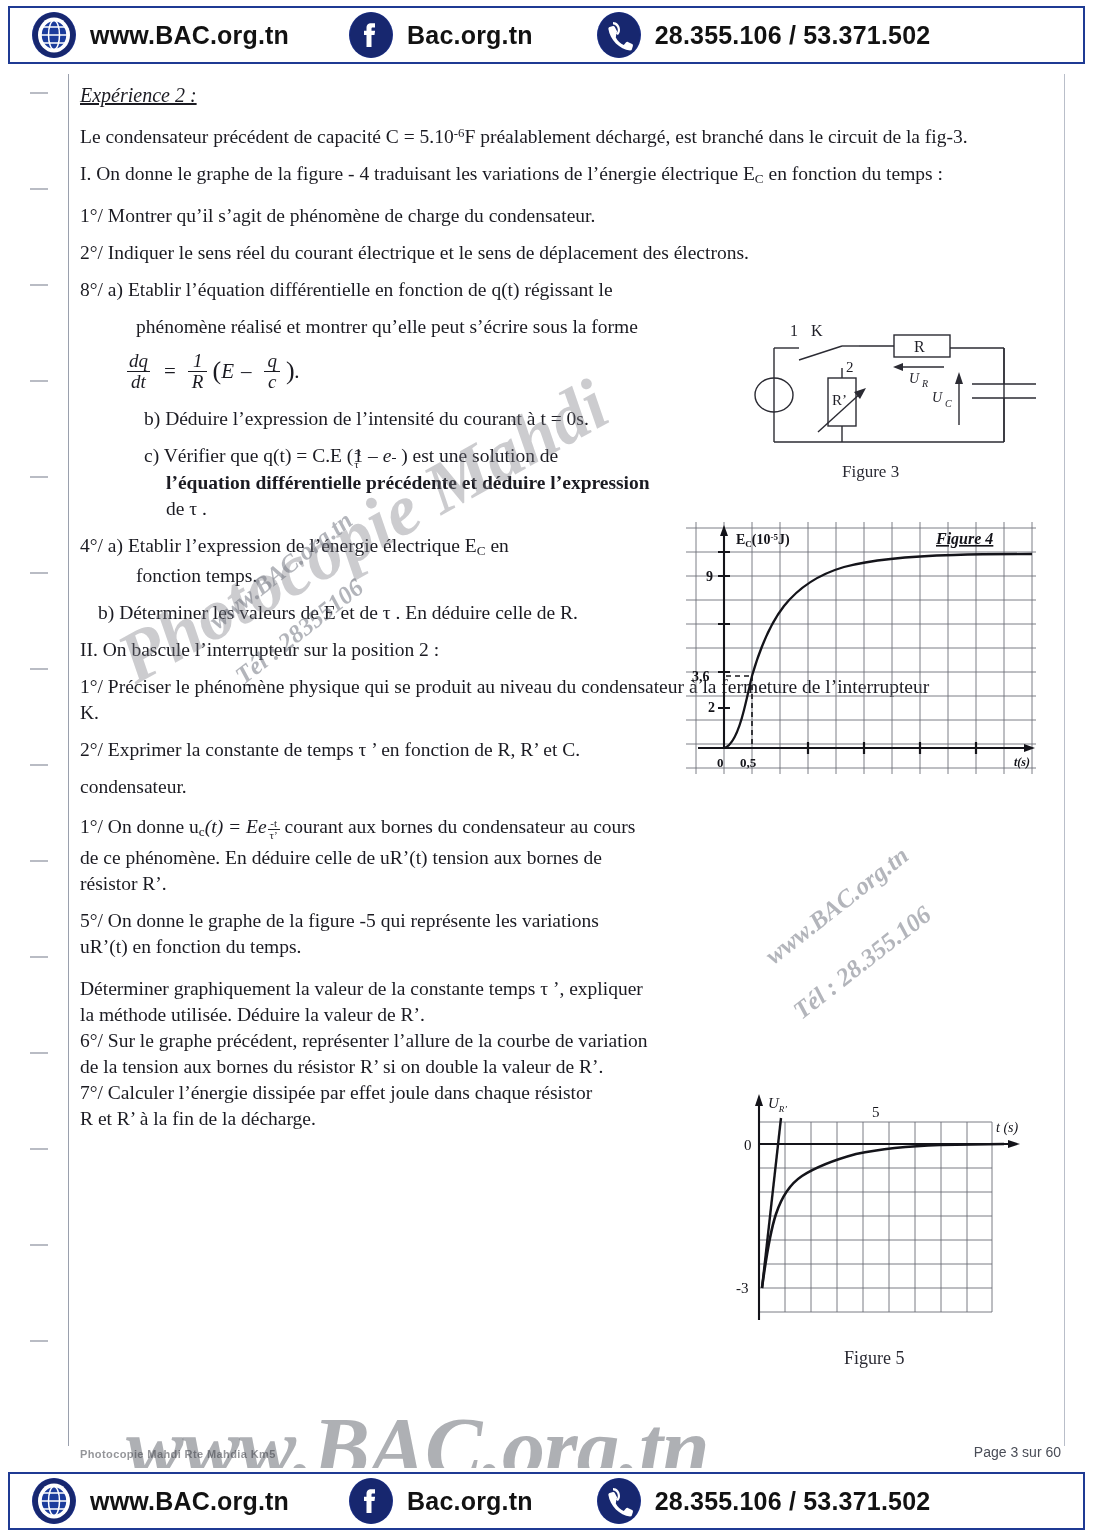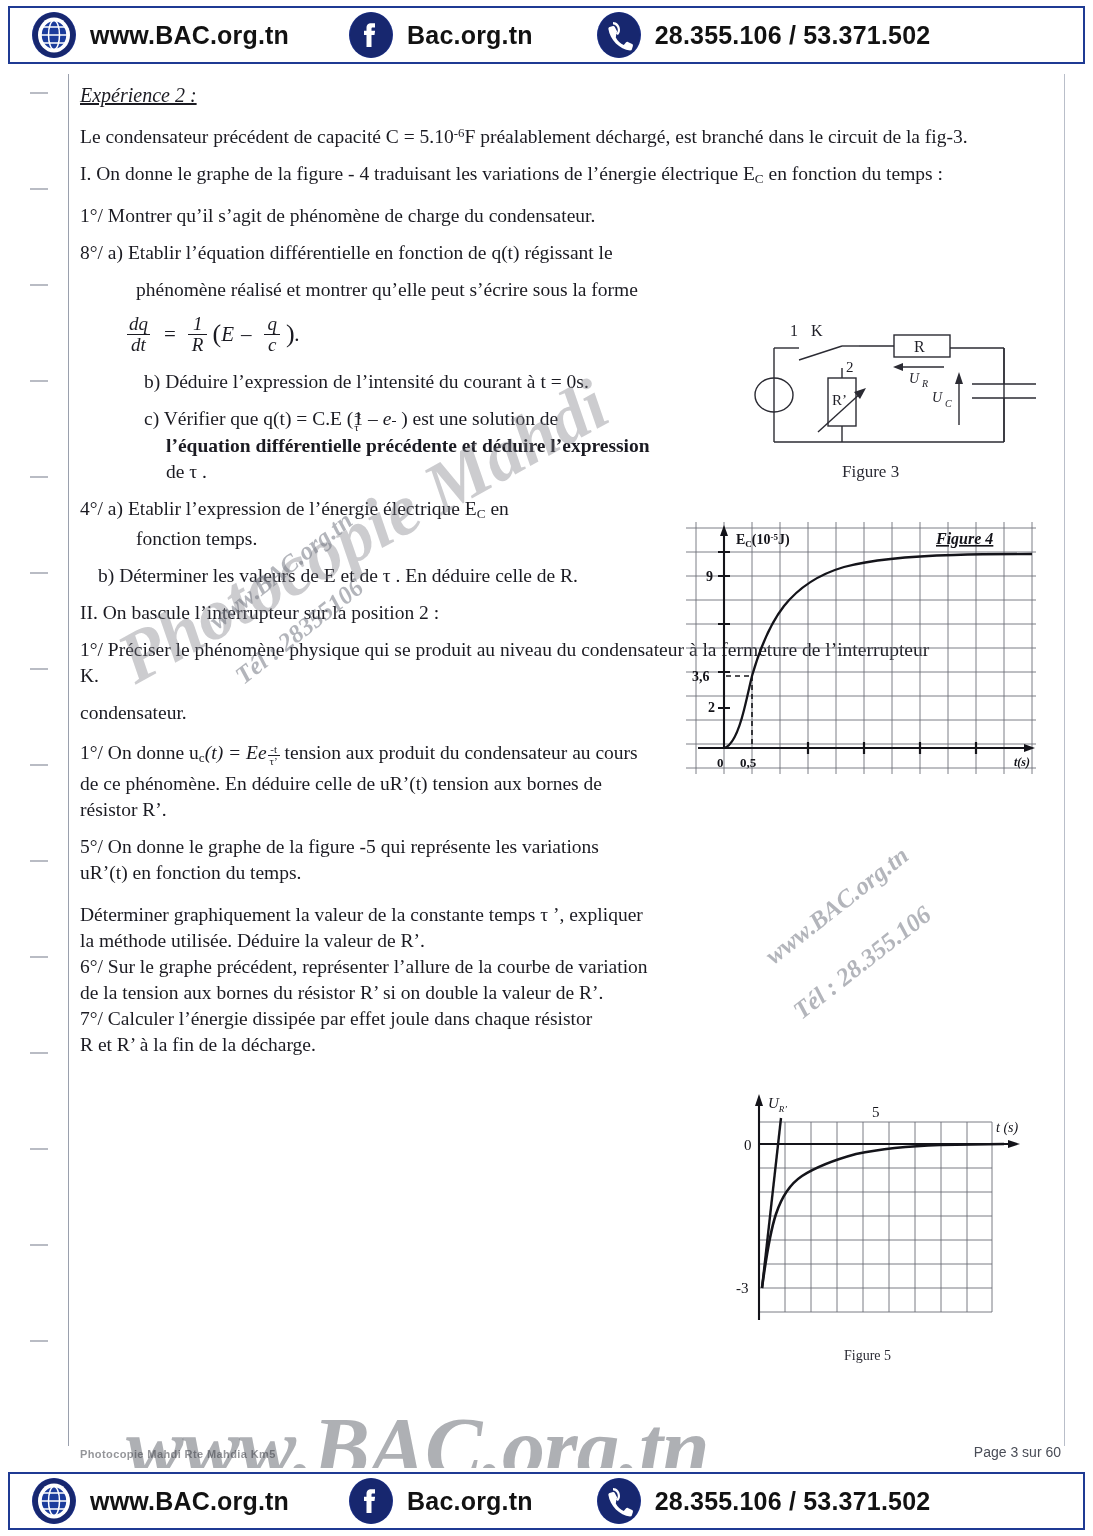--- a/index.html
+++ b/index.html
@@ -73,21 +73,21 @@
   
   .fig{position:absolute;}
   #fig3{left:746px;top:252px;width:290px;height:168px;}
   #fig4{left:676px;top:452px;width:356px;height:256px;}
   #fig5{left:716px;top:1012px;width:310px;height:296px;}
   .fig-cap{
     position:absolute;font-family:"Liberation Serif",serif;font-size:17px;
     color:#2a2a33;white-space:nowrap;
   }
   #fig3 .fig-cap{left:88px;top:142px;}
-  #fig5 .fig-cap{left:120px;top:268px;font-size:14px;}
+  #fig5 .fig-cap{left:120px;top:268px;font-size:18px;}
   
   .wm{position:absolute;pointer-events:none;user-select:none;
       font-family:"Liberation Serif",serif;white-space:nowrap;}
   .wm-photocopie{
     left:96px;top:560px;font-size:72px;font-style:italic;font-weight:bold;
     color:rgba(120,122,130,.38);transform:rotate(-29deg);transform-origin:left top;
   }
   .wm-small{
     font-style:italic;font-weight:bold;color:rgba(110,113,124,.52);
     font-size:25px;transform:rotate(-38deg);transform-origin:left top;
@@ -179,20 +179,21 @@
       <span>Le condensateur précédent de capacité C = 5.10</span><sup>-6</sup><span>F préalablement déchargé, est branché dans le circuit de la fig-3.</span>
     </p>
 
     <p class="blk wide romanI">
       <span>I.</span>
       <span>On donne le graphe de la figure - 4 traduisant les variations de l’énergie électrique E</span><sub>C</sub><span> en fonction du temps :</span>
     </p>
 
     <p class="blk w690">1°/ Montrer qu’il s’agit de phénomène de charge du condensateur.</p>
 
+    <p class="blk w690">2°/ Indiquer le sens réel du courant électrique et le sens de déplacement des électrons.</p>
 
     <p class="blk w690 hang">
       <span>8°/ a)</span>
       <span>Etablir l’équation différentielle en fonction de q(t) régissant le</span>
     </p>
     <p class="blk w690 hang2">phénomène réalisé et montrer qu’elle peut s’écrire sous la forme</p>
 
     <div class="formula">
       <span class="frac">
         <span class="num">dq</span>
@@ -241,28 +242,29 @@
     </p>
 
     <p class="blk wide romanI">
       <span>II.</span>
       <span>On bascule l’interrupteur sur la position 2 :</span>
     </p>
 
     <p class="blk wide" style="margin-bottom:0;">1°/ Préciser le phénomène physique qui se produit au niveau du condensateur à la fermeture de l’interrupteur</p>
     <p class="blk wide">K.</p>
 
+    <p class="blk wide">2°/ Exprimer la constante de temps τ ’ en fonction de R, R’ et C.</p>
 
     <p class="blk wide">condensateur.</p>
 
     <p class="blk w690" style="margin-bottom:0;margin-top:14px;">
       <span>1°/ On donne u</span><sub>c</sub><span class="it">(t) = Ee</span><span class="expfrac">
           <span class="n">-t</span>
           <span class="d">τ’</span>
-        </span><span> tension aux produit du condensateur au cours</span>
+        </span><span> courant aux bornes du condensateur au cours</span>
     </p>
     <p class="blk w690" style="margin-bottom:0;">de ce phénomène. En déduire celle de uR’(t) tension aux bornes de</p>
     <p class="blk w690">résistor R’.</p>
 
     <p class="blk w690" style="margin-bottom:0;">5°/ On donne le graphe de la figure -5 qui représente les variations</p>
     <p class="blk w690">uR’(t) en fonction du temps.</p>
 
     <p class="blk w690" style="margin-bottom:0;margin-top:16px;">Déterminer graphiquement la valeur de la constante temps τ ’, expliquer</p>
     <p class="blk w690" style="margin-bottom:0;">la méthode utilisée. Déduire la valeur de R’.</p>
 

